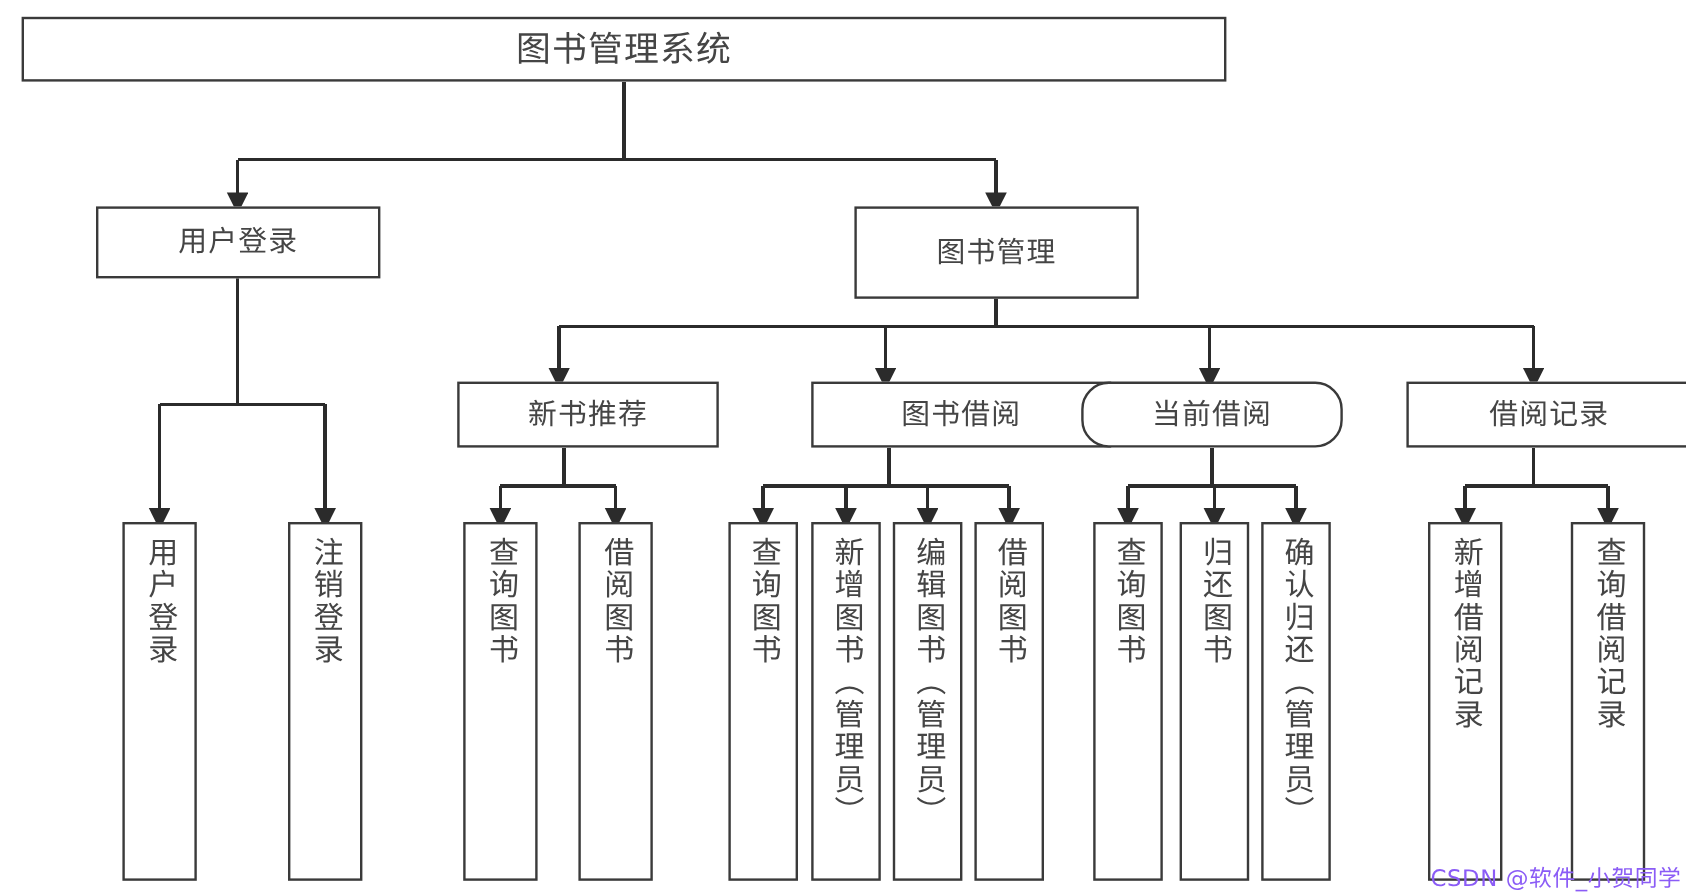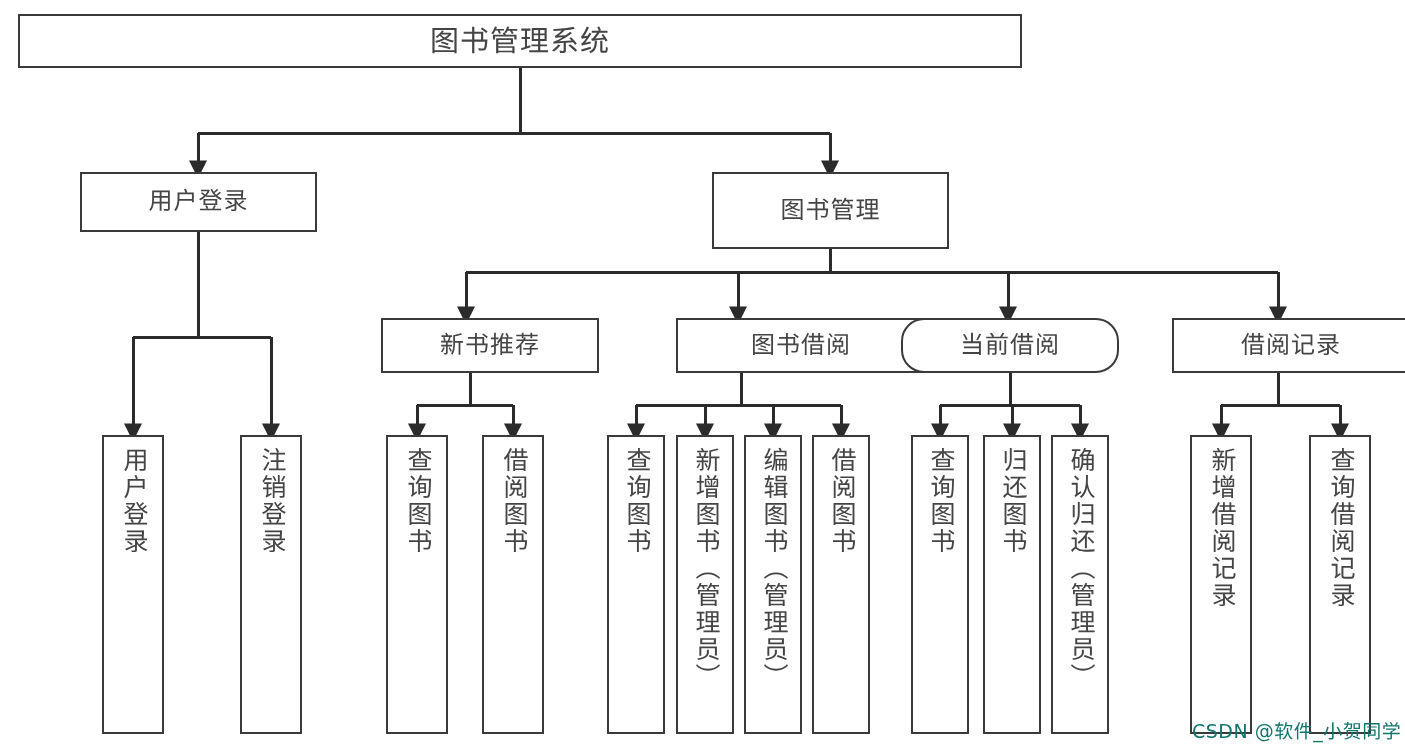--- a/index.html
+++ b/index.html
@@ -184,15 +184,15 @@
   <div class="node vertical" style="left: 1051px; top: 435px; width: 58px; height: 299px; border-color: rgb(58, 58, 58); background: rgb(255, 255, 255); color: rgb(69, 69, 69);">
     <span class="node-label">确认归还（管理员）</span>
   </div>
   <div class="node vertical" style="left: 1190px; top: 435px; width: 62px; height: 299px; border-color: rgb(58, 58, 58); background: rgb(255, 255, 255); color: rgb(69, 69, 69);">
     <span class="node-label">新增借阅记录</span>
   </div>
   <div class="node vertical" style="left: 1309px; top: 435px; width: 62px; height: 299px; border-color: rgb(58, 58, 58); background: rgb(255, 255, 255); color: rgb(69, 69, 69);">
     <span class="node-label">查询借阅记录</span>
   </div>
 
-  <div class="watermark" style="left: 1192px; top: 716px; color: #0f766e;">CSDN @软件_小贺同学</div>
+  <div class="watermark" style="left: 1192px; top: 716px; color: #8b5cf6;">CSDN @软件_小贺同学</div>
 
 </div>
 
 </body></html>

